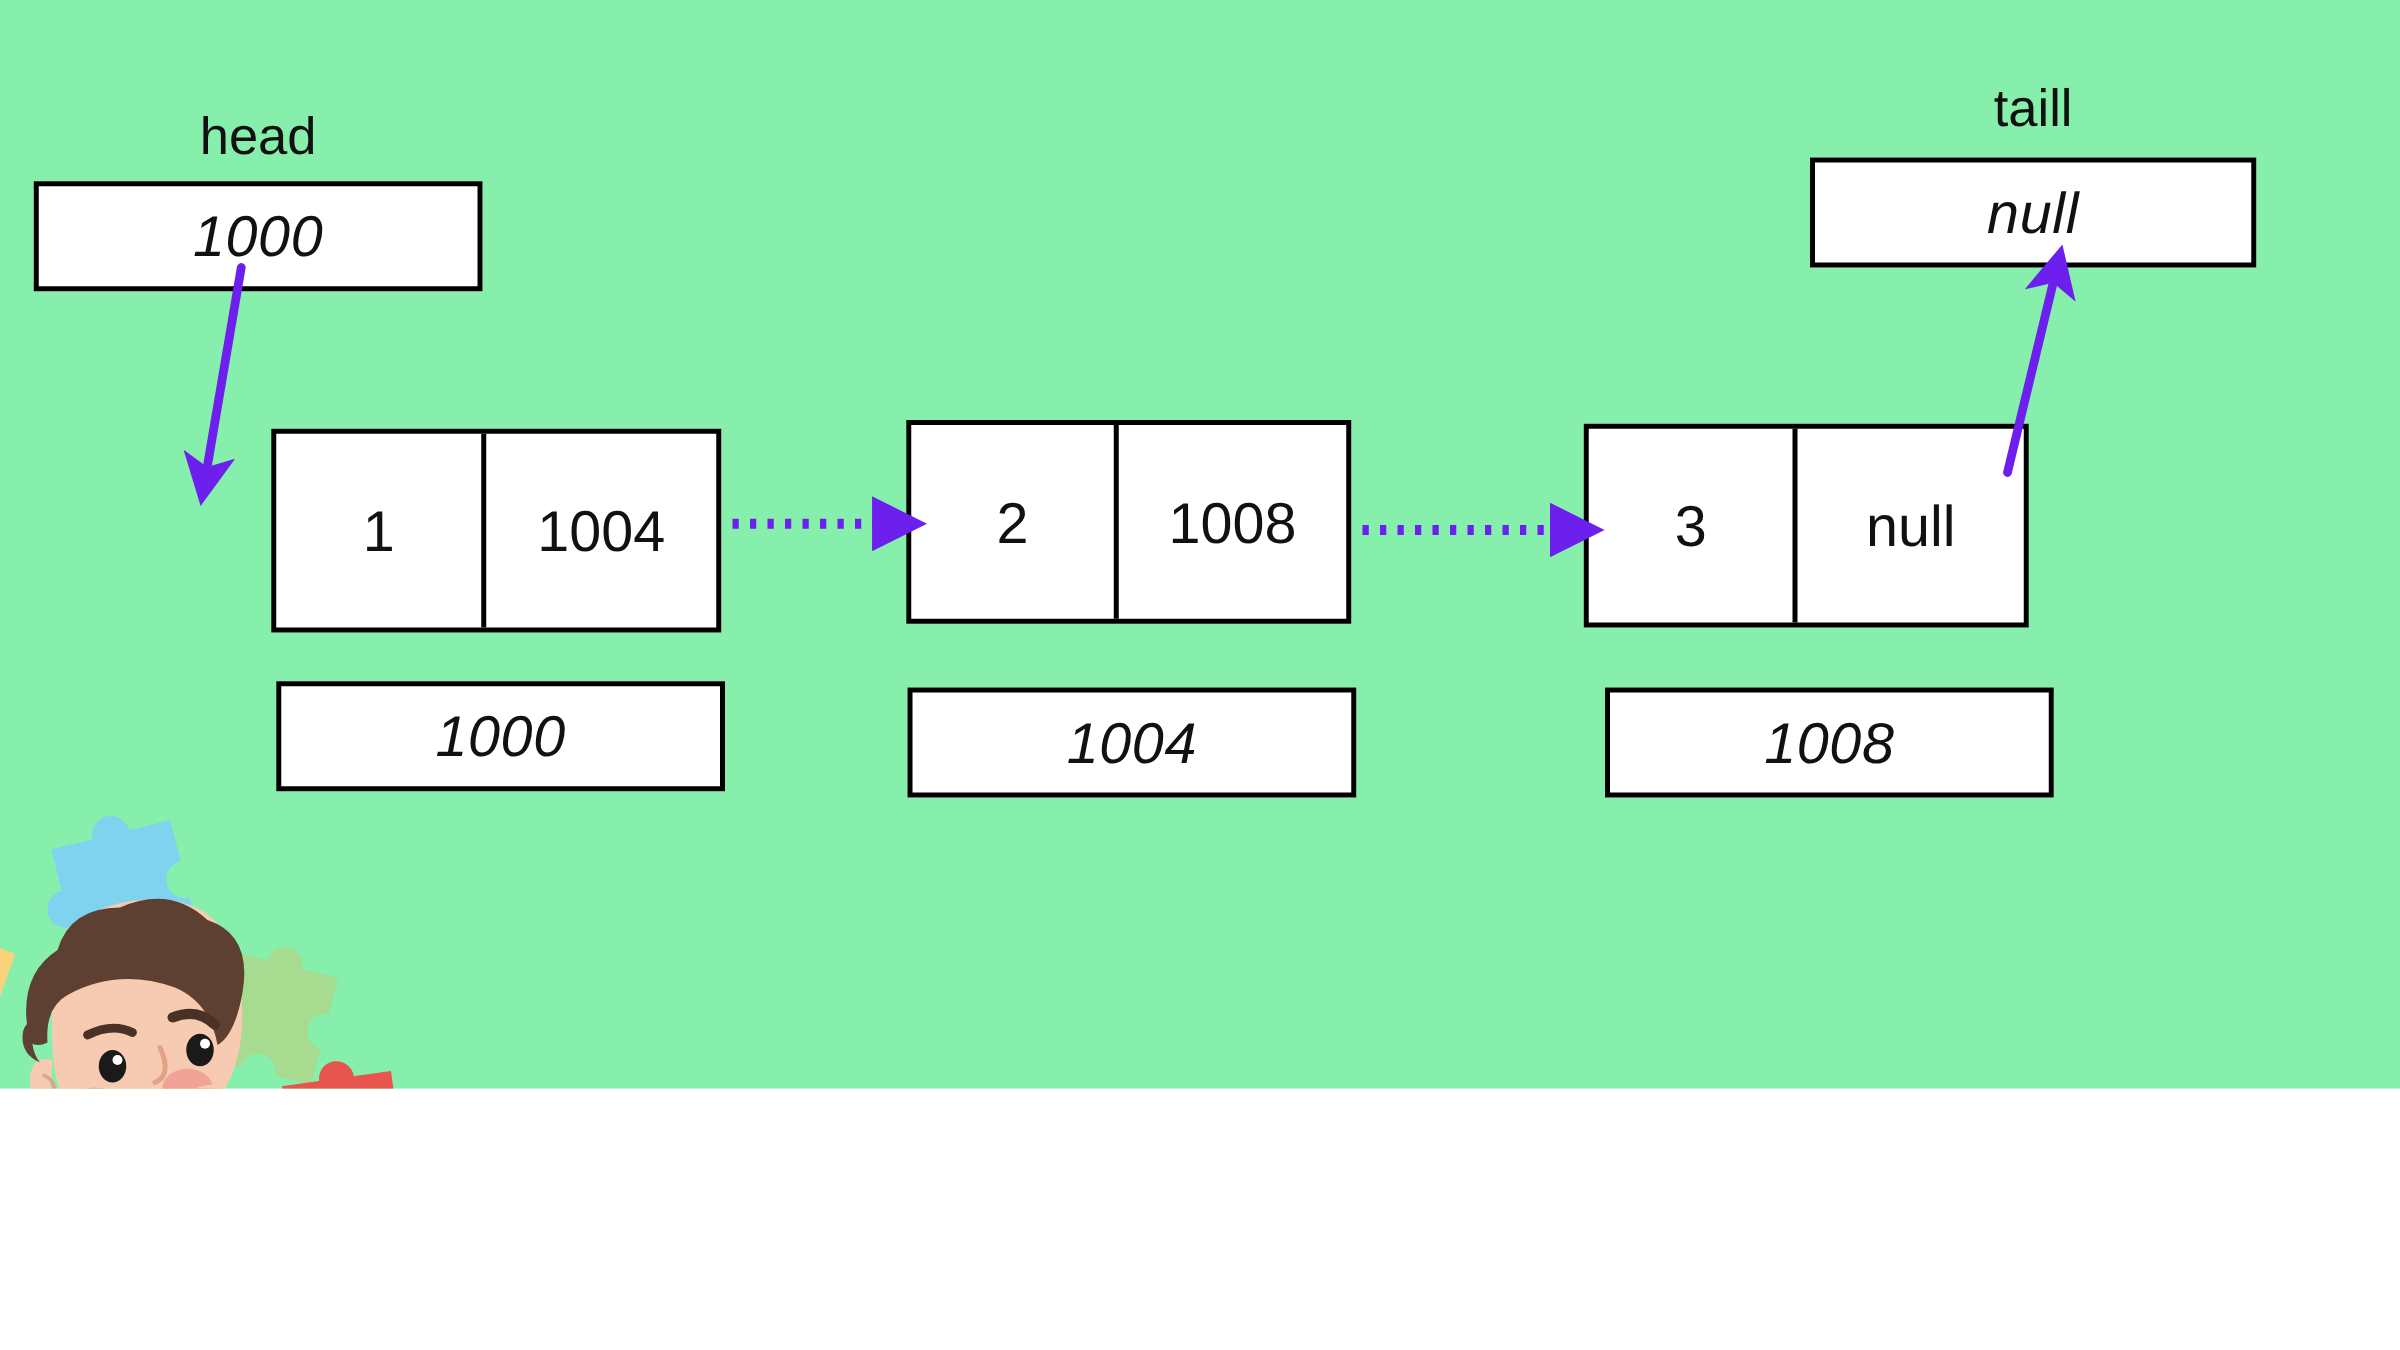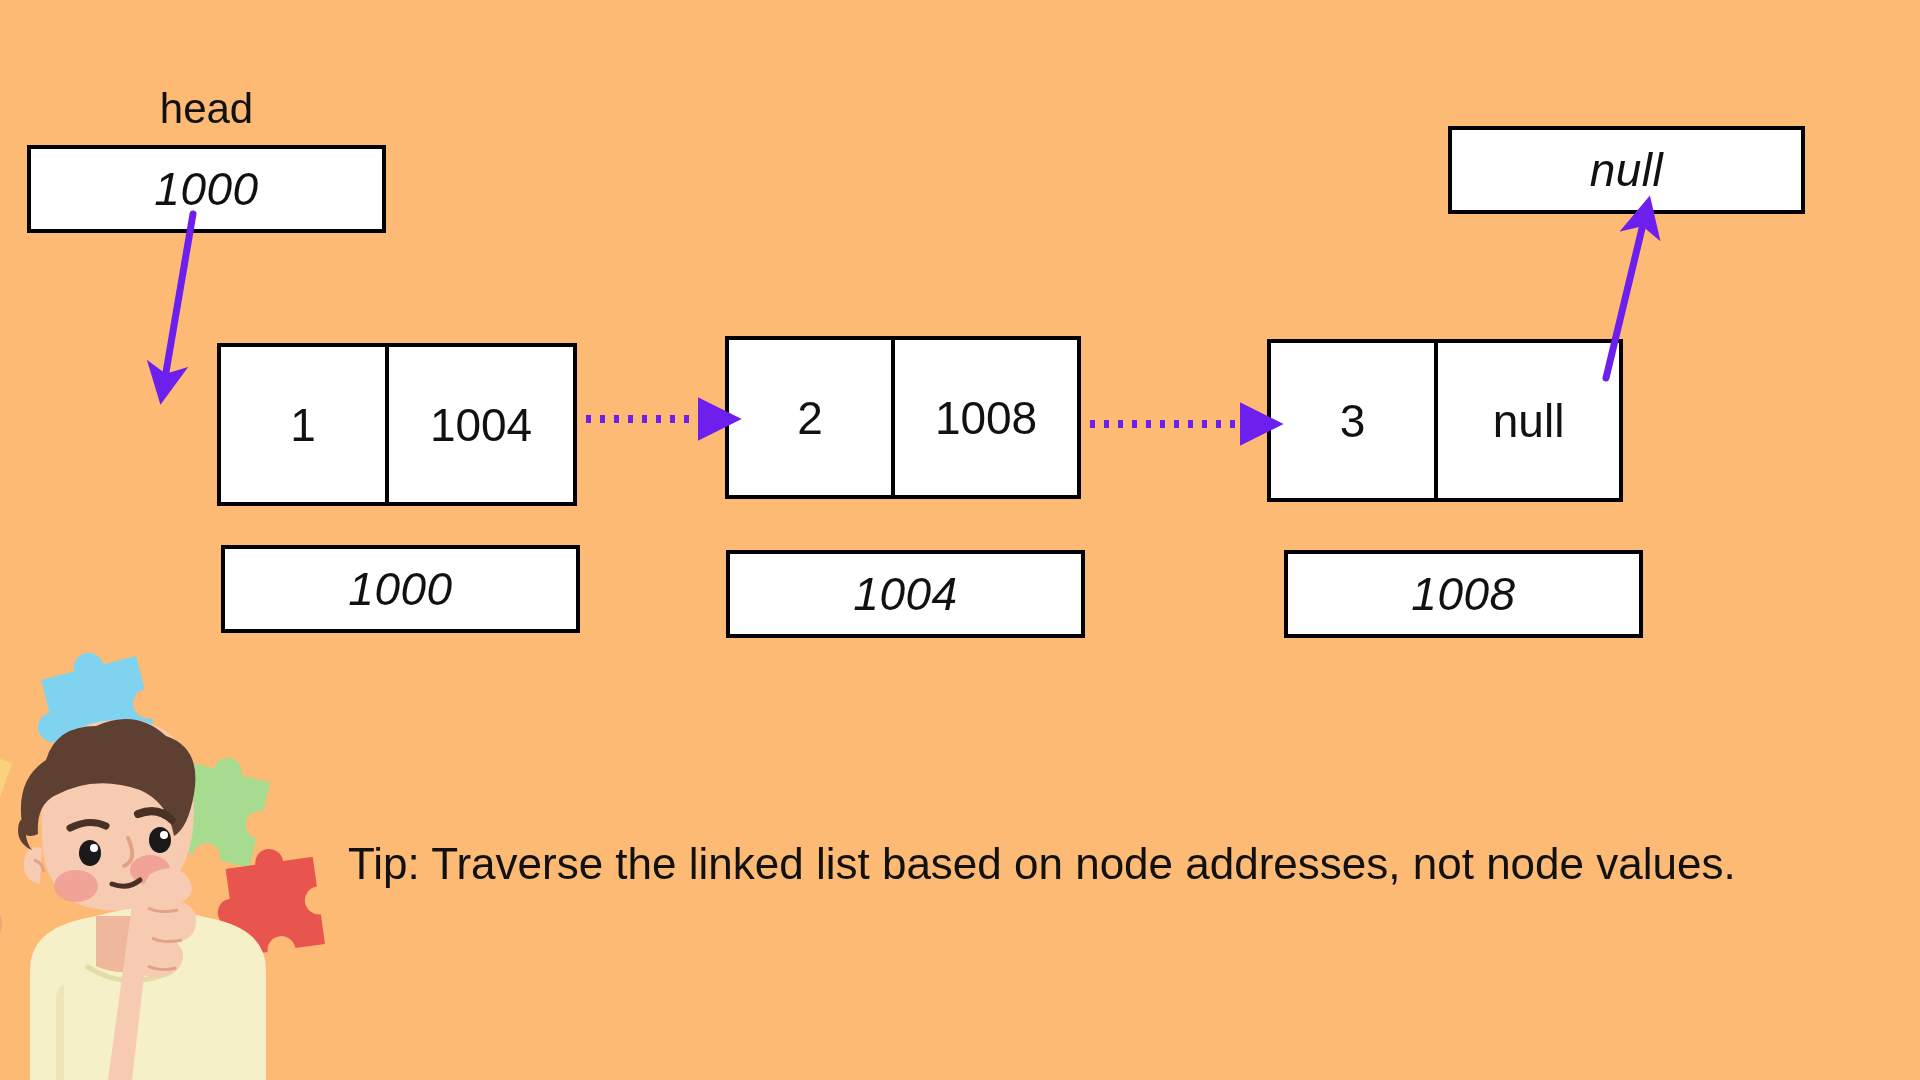--- a/index.html
+++ b/index.html
@@ -8,23 +8,23 @@
     padding: 0;
     background: #ffffff;
   }
   body {
     font-family: "Liberation Sans", "DejaVu Sans", sans-serif;
     color: #0d0d0d;
   }
   #canvas {
     position: relative;
     width: 1920px;
-    height: 1080px;
+    height: 871px;
     overflow: hidden;
-    background: #fdba74;
+    background: #86efac;
   }
 
   
   .box {
     position: absolute;
     box-sizing: border-box;
     border: 4px solid #000000;
     background: #ffffff;
     display: flex;
     align-items: center;
@@ -174,20 +174,21 @@
       <path d="M204 292 q-18 4 -30 -2" stroke="#E2A287" stroke-width="3" fill="none"></path>
       <path d="M198 320 q-16 4 -28 -2" stroke="#E2A287" stroke-width="3" fill="none"></path>
     </g>
   </svg>
 
   <div class="ptr-label" style="left:27px; top:88px; width:359px;">head</div>
   <div class="box ptr-box" style="left:27px; top:145px; width:359px;">
     <span class="box-text">1000</span>
   </div>
 
+  <div class="ptr-label" style="left:1448px; top:66px; width:357px;">taill</div>
   <div class="box ptr-box" style="left:1448px; top:126px; width:357px;">
     <span class="box-text">null</span>
   </div>
 
   <div class="node" style="left:217px; top:343px; width:360px; height:163px;">
     <div class="cell value" style="width:170px;">
       <span class="cell-text">1</span>
     </div>
     <div class="cell next" style="width:186px;">
       <span class="cell-text">1004</span>
@@ -233,15 +234,14 @@
 
     <line x1="193" y1="214" x2="164" y2="384" stroke="#6D1FEE" stroke-width="7" stroke-linecap="round" marker-end="url(#solid-head)"></line>
 
     <line x1="586" y1="419" x2="716" y2="419" stroke="#6D1FEE" stroke-width="8" stroke-linecap="butt" stroke-dasharray="5 9" marker-end="url(#dot-head)"></line>
 
     <line x1="1090" y1="424" x2="1258" y2="424" stroke="#6D1FEE" stroke-width="8" stroke-linecap="butt" stroke-dasharray="5 9" marker-end="url(#dot-head)"></line>
 
     <line x1="1606" y1="378" x2="1645" y2="216" stroke="#6D1FEE" stroke-width="7" stroke-linecap="round" marker-end="url(#solid-head)"></line>
   </svg>
 
-  <div id="tip-text">Tip: Traverse the linked list based on node addresses, not node values.</div>
 
 </div>
 
 </body></html>

